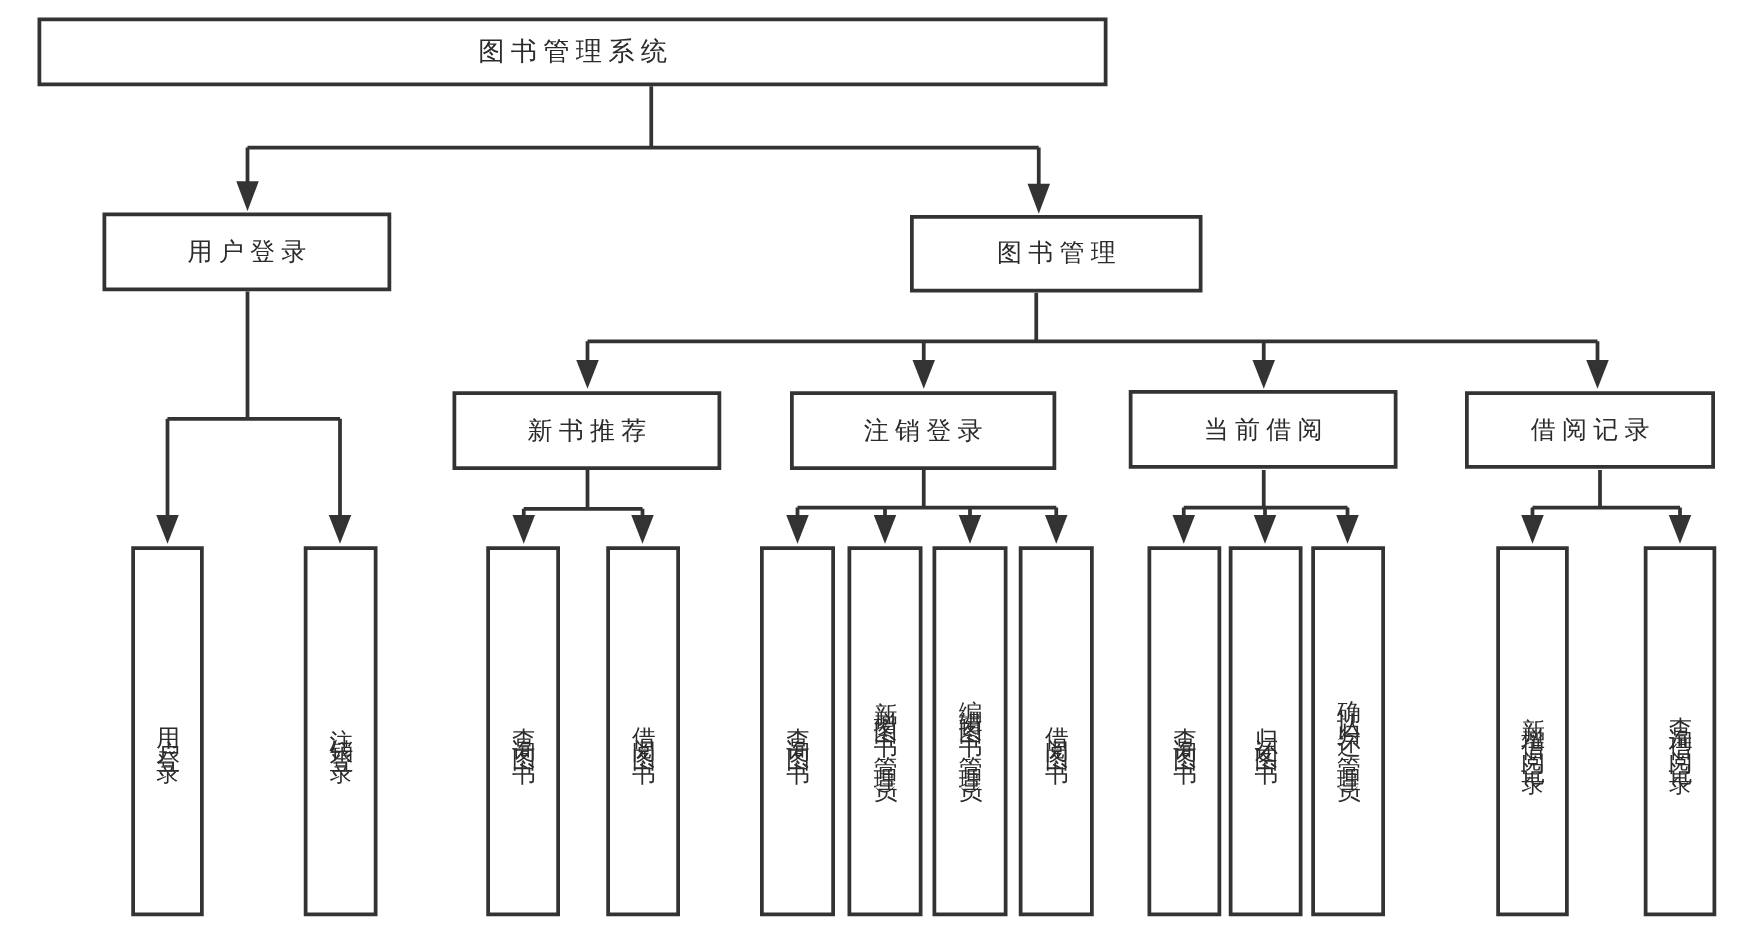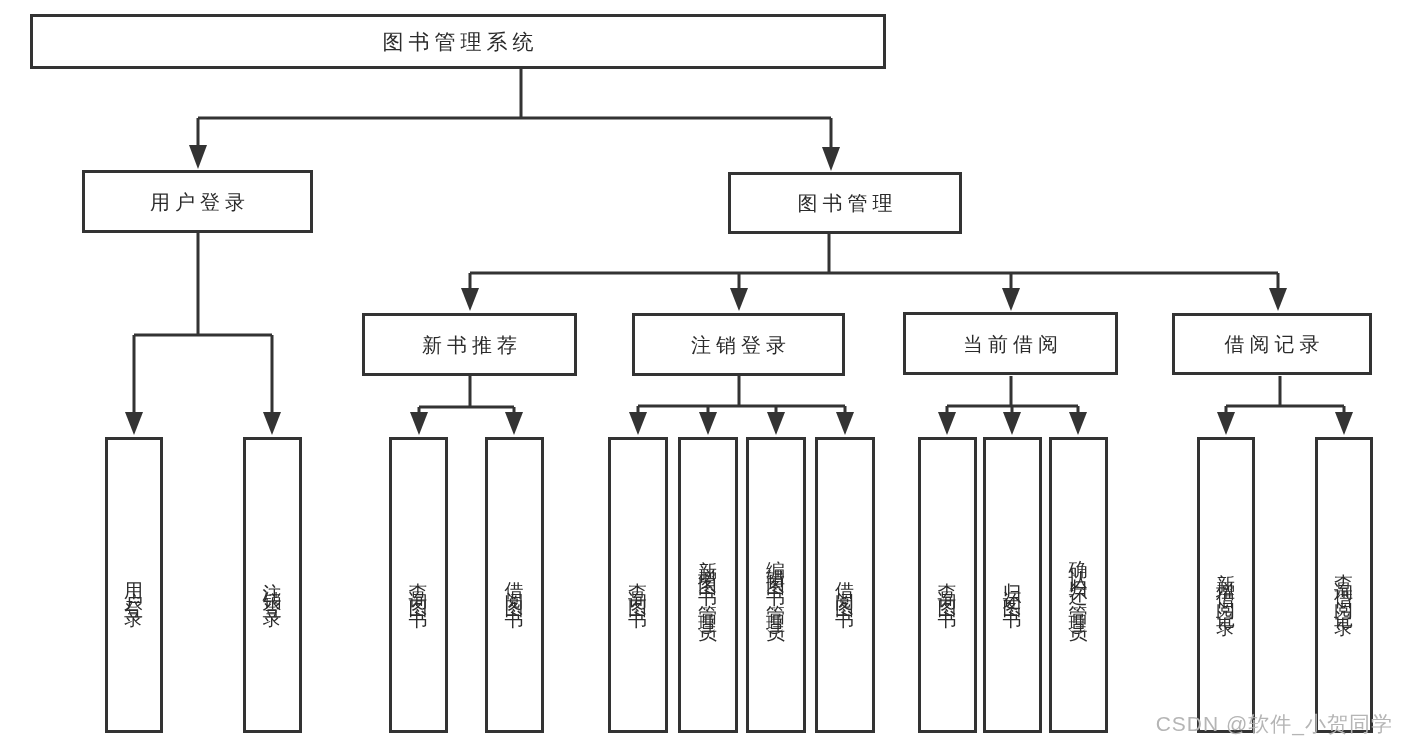--- a/index.html
+++ b/index.html
@@ -190,15 +190,14 @@
   <div class="box leaf" id="l-11">
     <span class="vlabel">确认归还（管理员）</span>
   </div>
   <div class="box leaf" id="l-12">
     <span class="vlabel">新增借阅记录</span>
   </div>
   <div class="box leaf" id="l-13">
     <span class="vlabel">查询借阅记录</span>
   </div>
 
-  <div id="watermark">CSDN @软件_小贺同学</div>
 
 </div>
 
 </body></html>

